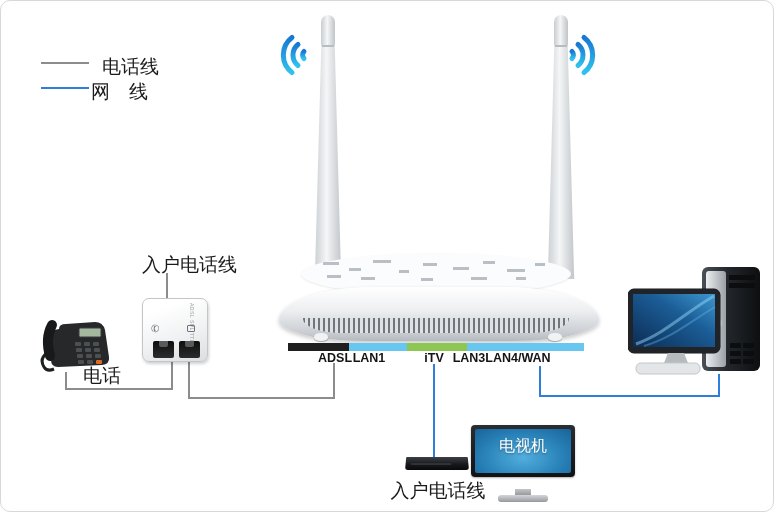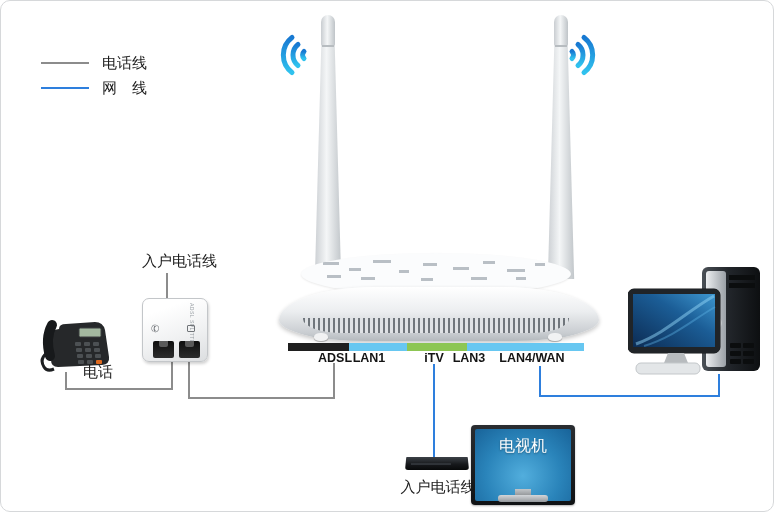--- a/index.html
+++ b/index.html
@@ -6,21 +6,21 @@
   body {
     font-family: "Liberation Sans", "DejaVu Sans", sans-serif;
     background:#fff;
   }
   .canvas {
     position:relative; width:774px; height:512px;
     background:#ffffff;
     border:1px solid #d6d8da; border-radius:10px;
     overflow:hidden;
   }
-  .lbl { position:absolute; font-size:15px; color:#1a1a1a; white-space:nowrap; }
+  .lbl { position:absolute; font-size:19px; color:#1a1a1a; white-space:nowrap; }
   .swatch { position:absolute; height:2px; width:48px; }
   .cline { position:absolute; }
 
   
   .ant-tip { position:absolute; width:14px; height:32px;
     border-radius:7px 7px 3px 3px;
     background:linear-gradient(90deg,#c9cdd1,#f4f6f7 45%,#bfc4c8); }
   .ant-shaft { position:absolute; width:28px; height:234px;
     clip-path:polygon(26% 0,74% 0,97% 100%,3% 100%);
     background:linear-gradient(90deg,#c9cdd1,#f4f6f7 45%,#bfc4c8); }
@@ -73,21 +73,21 @@
   .splitter-port { position:absolute; top:42px; width:21px; height:17px;
     background:linear-gradient(#0e0e0e,#2c2c2c); border-radius:2px; }
   .splitter-port::after { content:''; position:absolute; left:6px; top:0; width:9px; height:6px;
     background:#5a5a5a; border-radius:0 0 2px 2px; }
   .phone-glyph { position:absolute; left:8px; top:24px; font-size:10px; color:#707478;
     transform:rotate(-20deg); }
   .modem-glyph { position:absolute; left:44px; top:26px; width:8px; height:7px;
     border:1.5px solid #707478; border-radius:1px; }
 
   
-  .tv-frame { position:absolute; left:470px; top:424px; width:104px; height:80px;
+  .tv-frame { position:absolute; left:470px; top:424px; width:104px; height:52px;
     background:linear-gradient(#2a2d31,#101214); border-radius:4px; padding:4px;
     box-shadow:0 1px 2px rgba(0,0,0,.3); }
   .tv-screen { width:100%; height:100%;
     background:radial-gradient(ellipse at 50% 65%, #52aedd 0%, #2a84ba 55%, #186399 100%);
     border-radius:2px; text-align:center; }
   .tv-screen span { display:inline-block; margin-top:7px; color:#ffffff; font-size:16px;
     text-shadow:0 1px 2px rgba(0,0,0,.35); }
   .tv-neck { position:absolute; left:514px; top:488px; width:16px; height:7px;
     background:linear-gradient(#c3c6c9,#8f9396); }
   .tv-base { position:absolute; left:497px; top:494px; width:50px; height:7px; border-radius:3px;
@@ -103,21 +103,21 @@
     background:#2f3338; }
 </style>
 </head>
 <body>
 
 <div class="canvas">
 
   <div class="swatch" style="left: 40px; top: 61px; background-color: rgb(140, 140, 140);"></div>
   <span class="lbl" style="left:101px;top:53px">电话线</span>
   <div class="swatch" style="left: 40px; top: 86px; background-color: rgb(46, 127, 221);"></div>
-  <span class="lbl" style="left:101px;top:78px">网　线</span>
+  <span class="lbl" style="left:90px;top:78px">网　线</span>
 
   <div class="ant-tip" style="left:320px;top:14px"></div>
   <div class="ant-shaft" style="left:313px;top:44px"></div>
   <div class="ant-joint" style="left:321px;top:44px"></div>
   <div class="ant-tip" style="left:553px;top:14px"></div>
   <div class="ant-shaft" style="left:546px;top:44px"></div>
   <div class="ant-joint" style="left:554px;top:44px"></div>
 
   <svg style="position:absolute;left:272px;top:28px" width="38" height="52" viewBox="0 0 38 52">
     <defs>
@@ -155,21 +155,21 @@
   <div class="port-bar">
     <div class="seg" style="width: 61px; background-color: rgb(31, 31, 31);"></div>
     <div class="seg" style="width: 58px; background-color: rgb(103, 199, 241);"></div>
     <div class="seg" style="width: 60px; background-color: rgb(141, 198, 83);"></div>
     <div class="seg" style="width: 117px; background-color: rgb(103, 199, 241);"></div>
   </div>
   <span class="port-label" style="left:334px">ADSL</span>
   <span class="port-label" style="left:368px">LAN1</span>
   <span class="port-label" style="left:433px">iTV</span>
   <span class="port-label" style="left:468px">LAN3</span>
-  <span class="port-label" style="left:531px">LAN4/WAN</span>
+  <span class="port-label" style="left:517px">LAN4/WAN</span>
 
   <div class="cline" style="left: 165px; top: 272px; width: 2px; height: 28px; background-color: rgb(140, 140, 140);"></div>
   <div class="cline" style="left: 64px; top: 371px; width: 2px; height: 18px; background-color: rgb(140, 140, 140);"></div>
   <div class="cline" style="left: 64px; top: 387px; width: 108px; height: 2px; background-color: rgb(140, 140, 140);"></div>
   <div class="cline" style="left: 170px; top: 361px; width: 2px; height: 28px; background-color: rgb(140, 140, 140);"></div>
   <div class="cline" style="left: 187px; top: 360px; width: 2px; height: 38px; background-color: rgb(140, 140, 140);"></div>
   <div class="cline" style="left: 187px; top: 396px; width: 147px; height: 2px; background-color: rgb(140, 140, 140);"></div>
   <div class="cline" style="left: 332px; top: 362px; width: 2px; height: 36px; background-color: rgb(140, 140, 140);"></div>
 
   <div class="cline" style="left: 432px; top: 363px; width: 2px; height: 94px; background-color: rgb(46, 127, 221);"></div>

